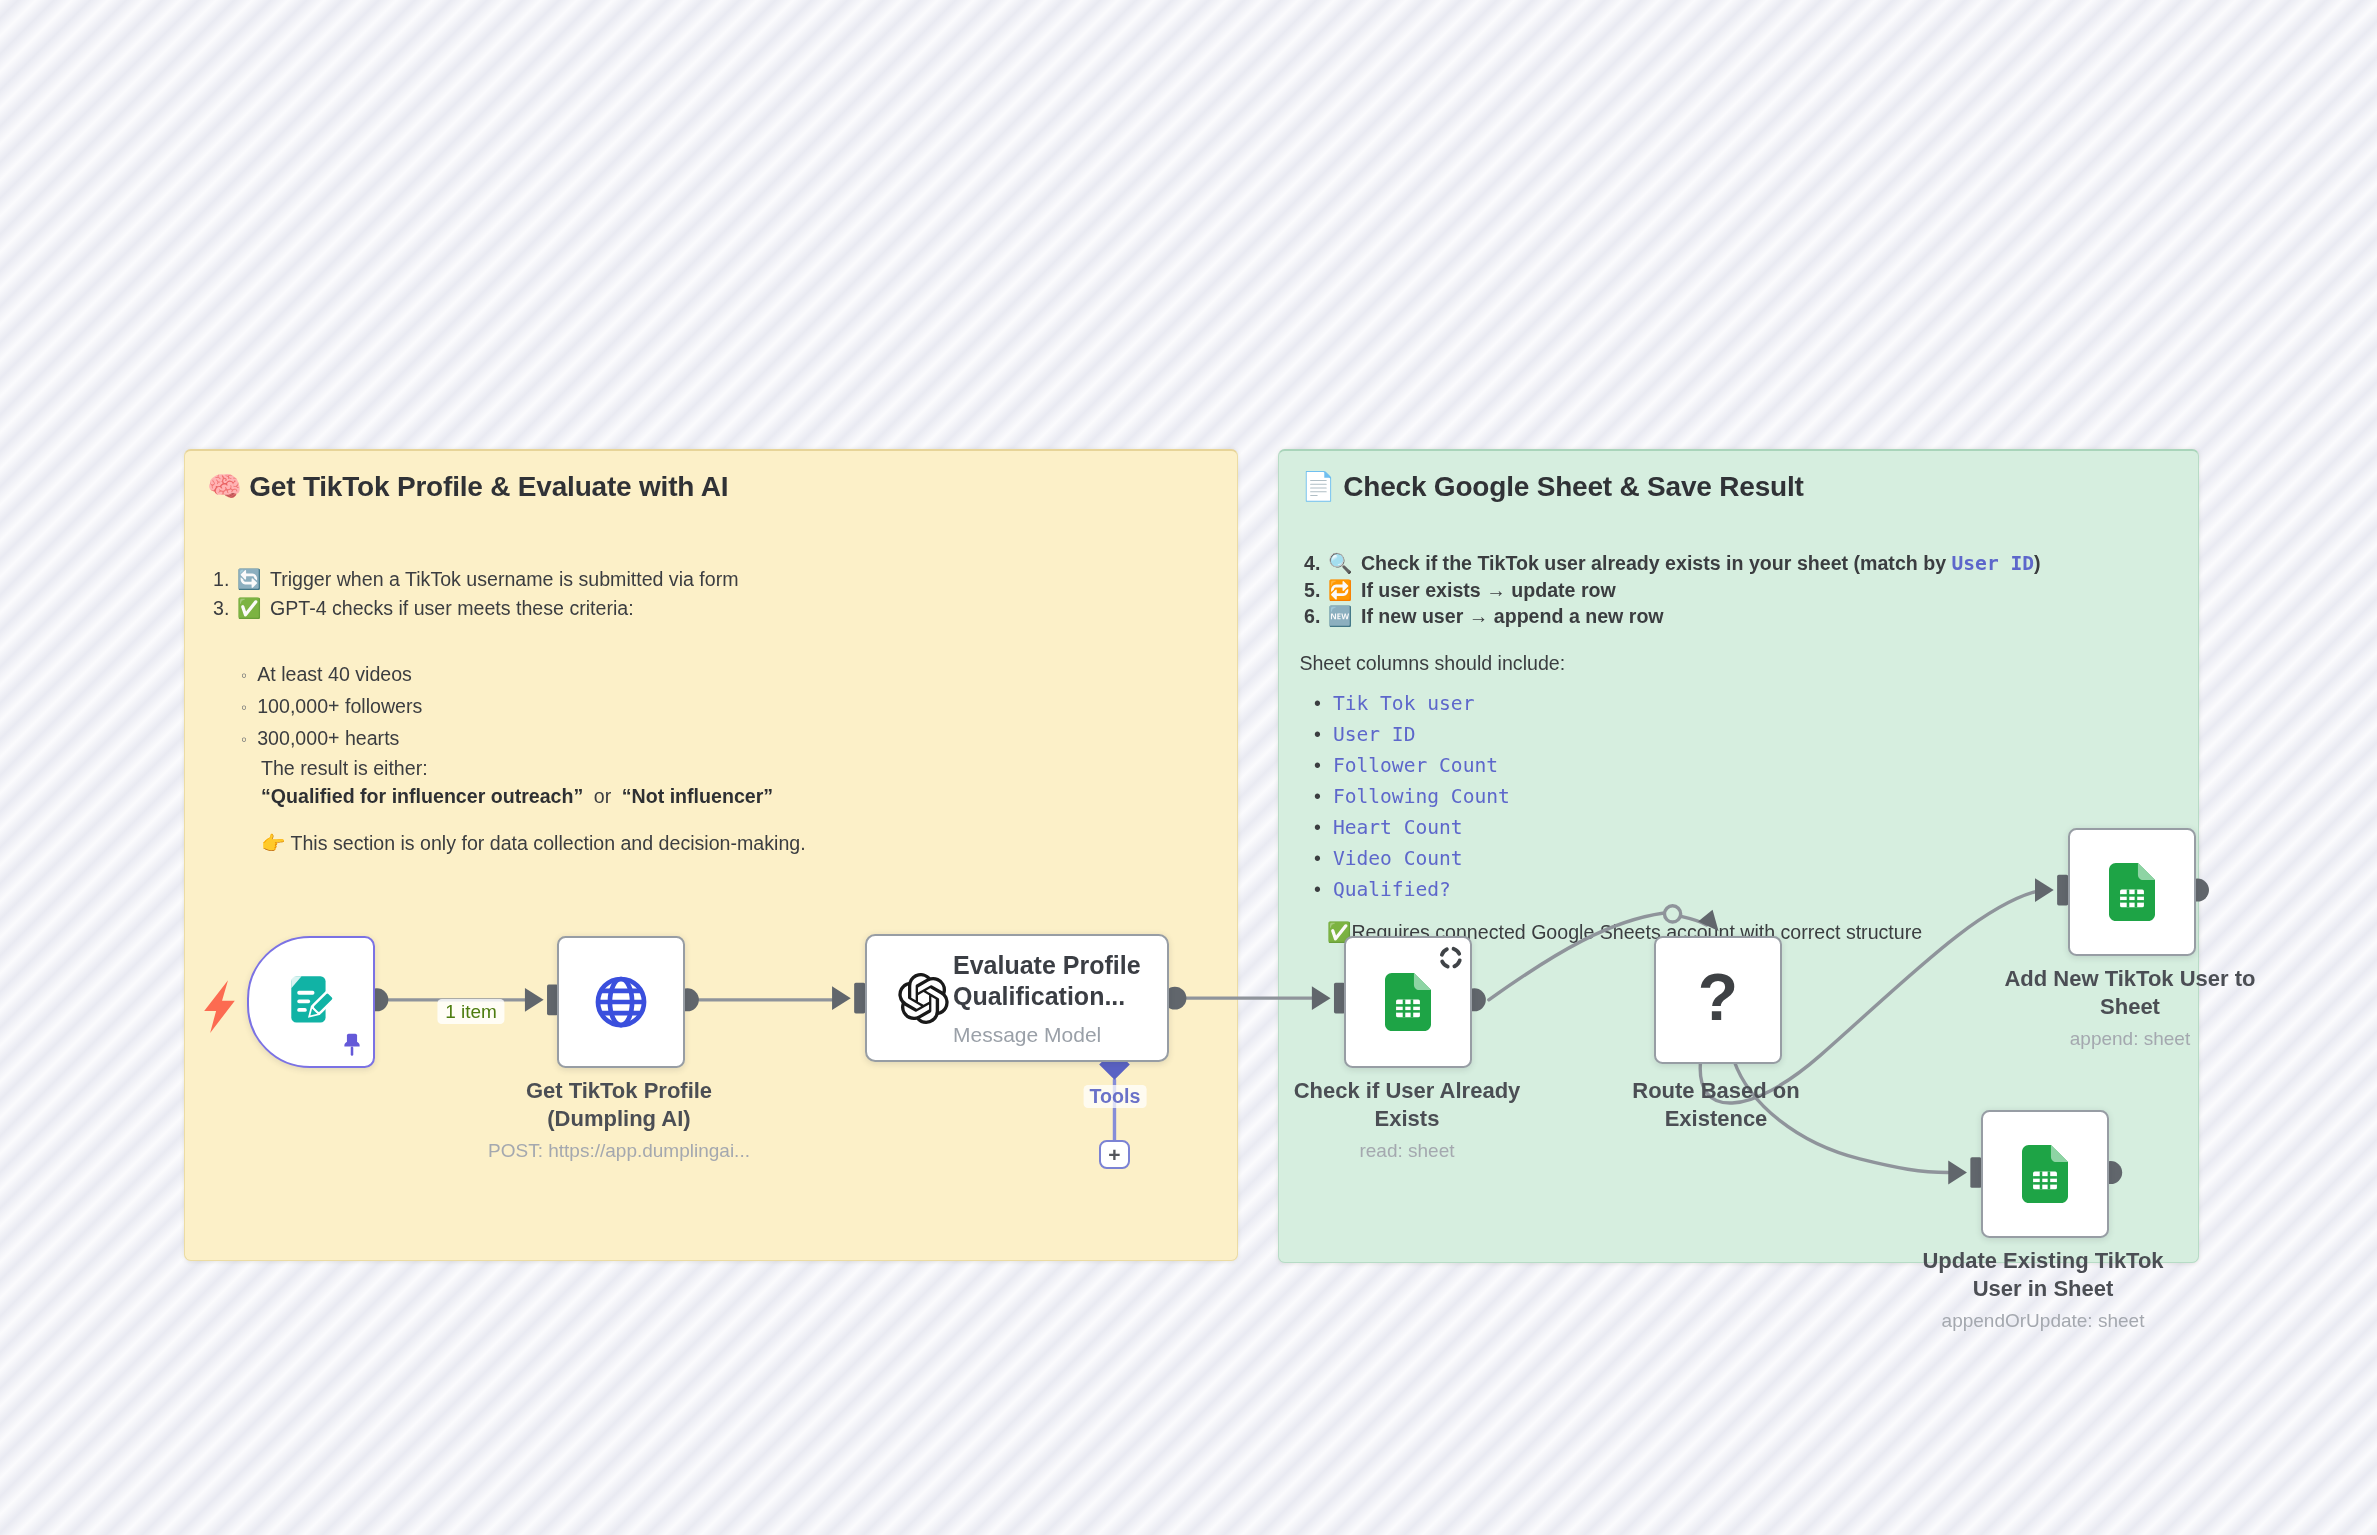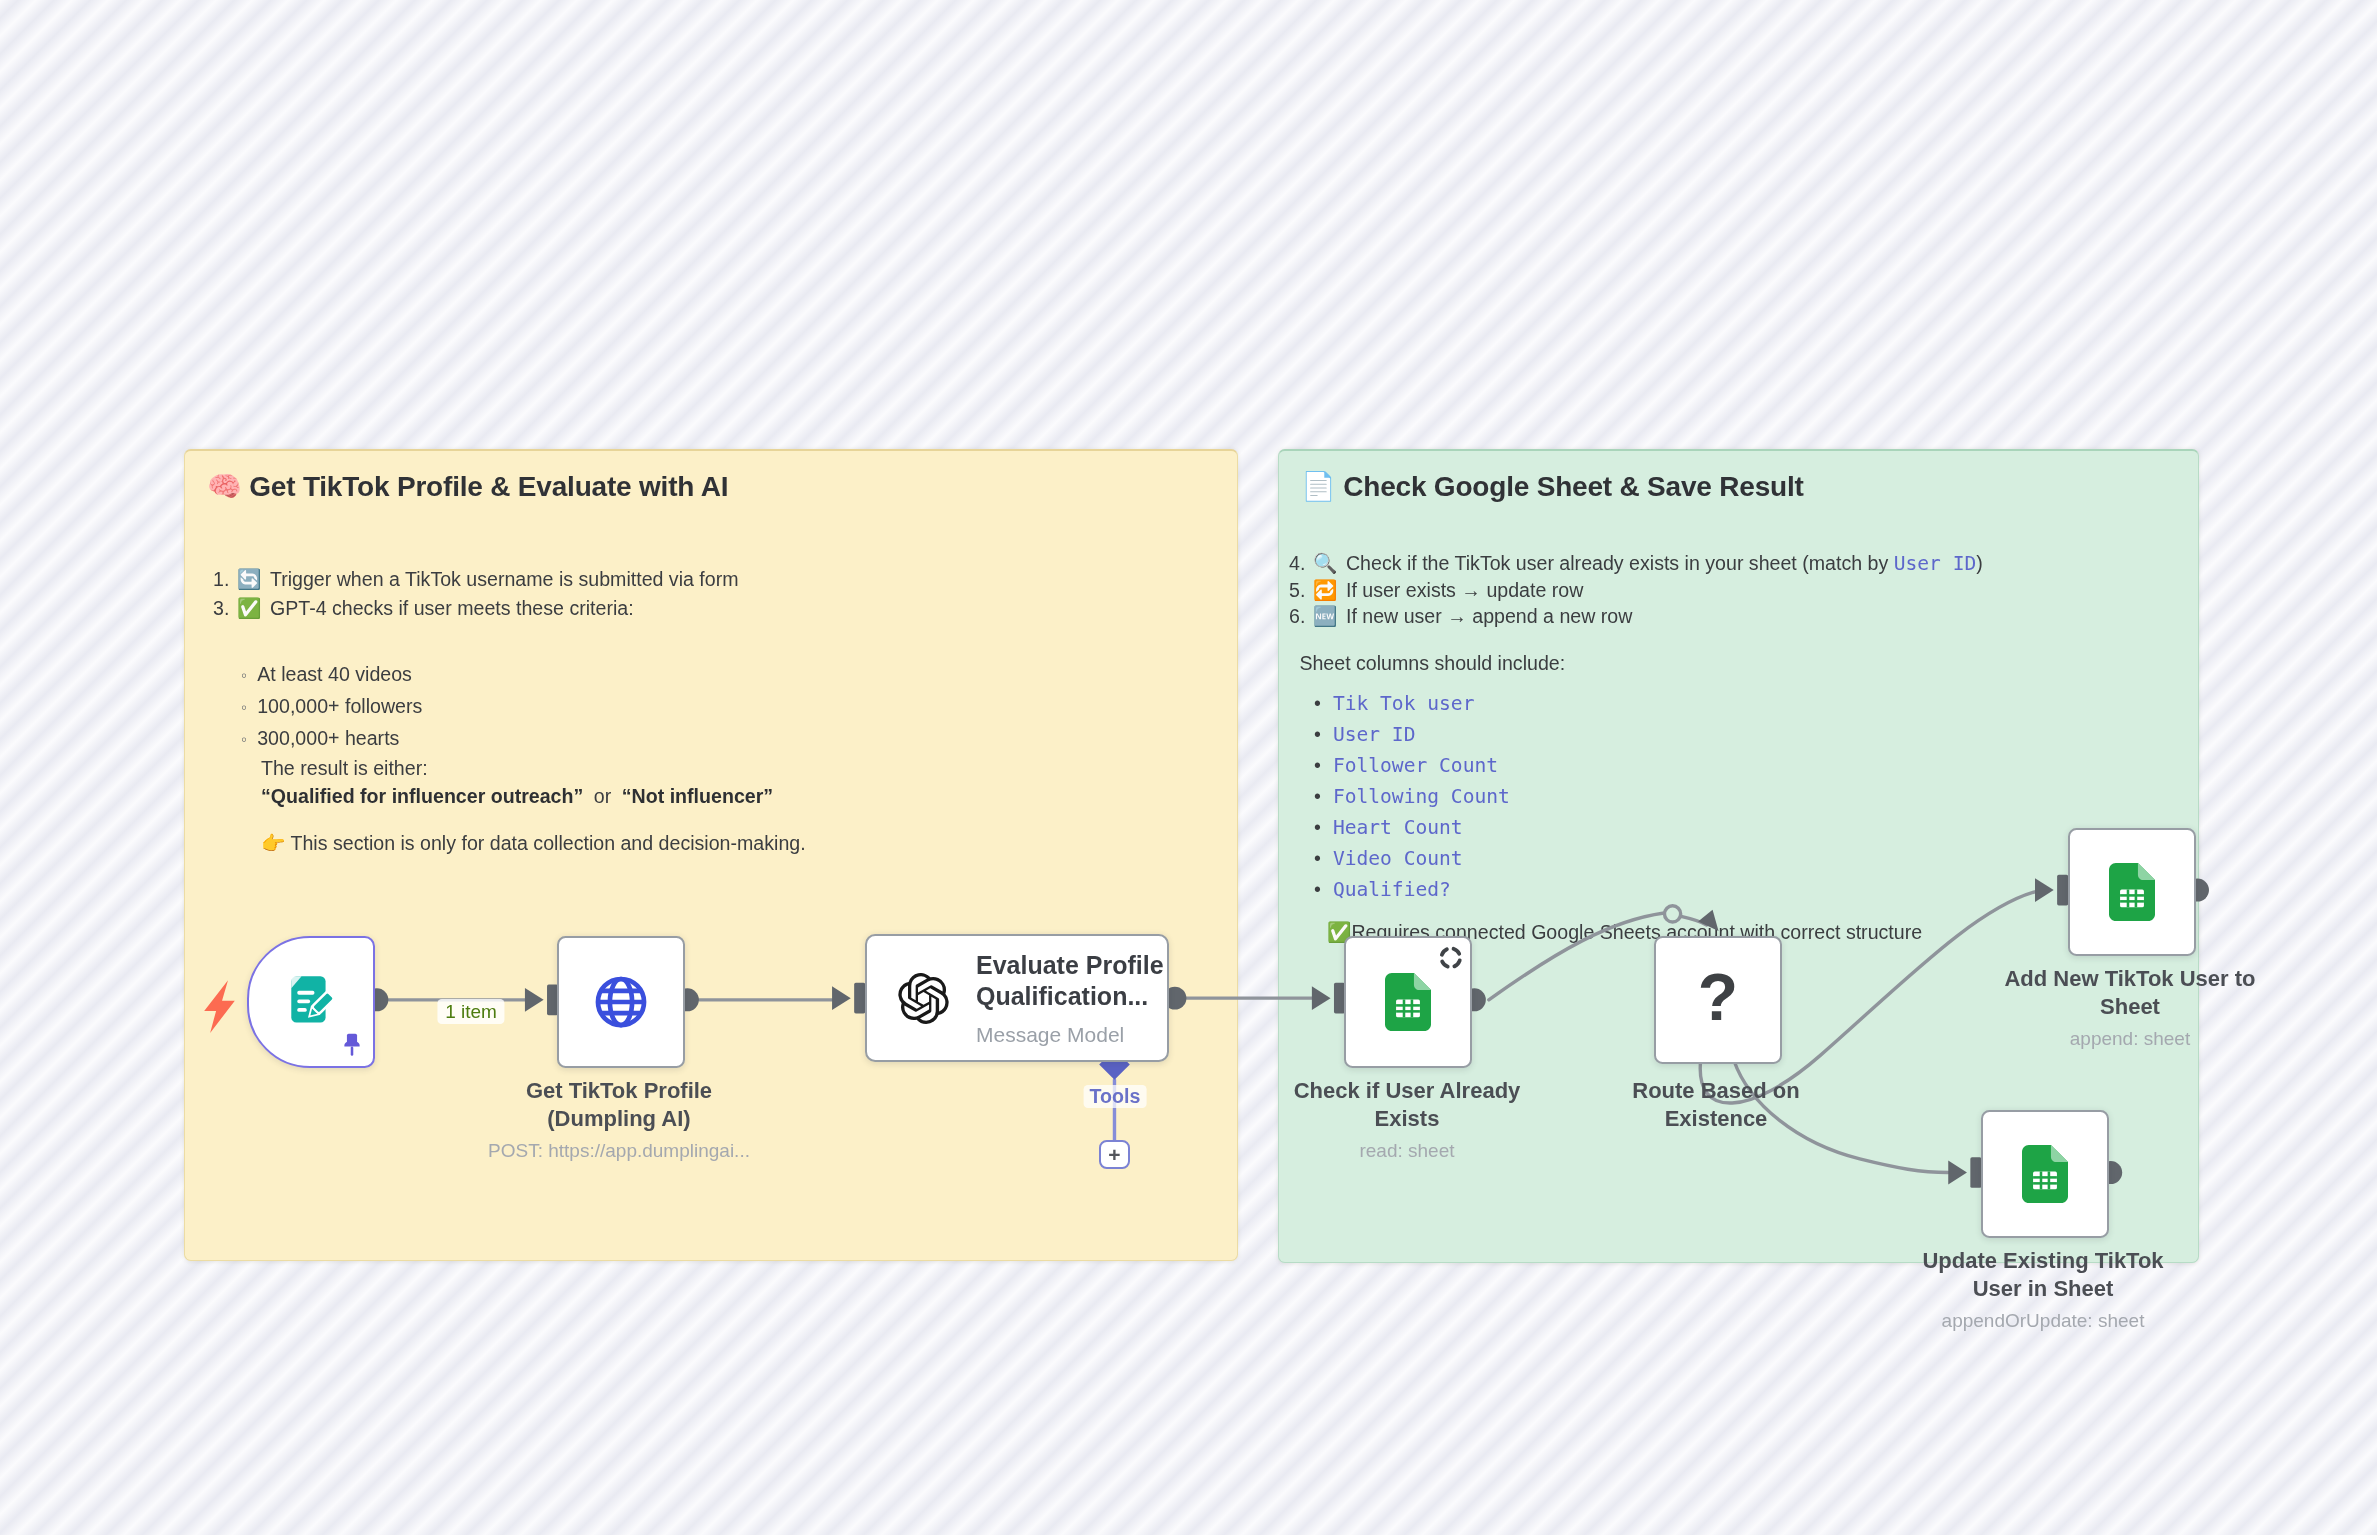--- a/index.html
+++ b/index.html
@@ -23,21 +23,21 @@
   .mono{font-family:"DejaVu Sans Mono","Liberation Mono",monospace;color:#5d67cb;}
   .ybullets{line-height:30px;}
   .ybullets .mark{color:#6a6d72;margin-right:10.2px;font-size:17px;}
   .result-bold{font-weight:700;color:#2e3033;}
   .gcols{line-height:31px;}
   .gcols .mark{color:#3b3d40;margin-right:12px;}
   
   .node{position:absolute;background:#fff;border:2.1px solid #979da4;border-radius:8.5px;box-shadow:0 1.7px 6px rgba(50,55,65,.14);}
   #node-trigger{left:247px;top:936px;width:124px;height:128px;border:2.6px solid #7b72e4;border-radius:63px 10.2px 10.2px 63px;}
   #node-get{left:557px;top:936px;width:124px;height:128px;}
-  #node-evaluate{left:865px;top:934px;width:304px;height:128px;border-radius:10.2px;display:flex;align-items:center;gap:27px;padding-left:31px;box-sizing:border-box;}
+  #node-evaluate{left:865px;top:934px;width:304px;height:128px;border-radius:10.2px;display:flex;align-items:center;gap:4px;padding-left:31px;box-sizing:border-box;}
   #node-check{left:1344px;top:936px;width:124px;height:128px;}
   #node-route{left:1654px;top:936px;width:124px;height:124px;}
   #node-addnew{left:2068px;top:828px;width:124px;height:124px;}
   #node-update{left:1981px;top:1110px;width:124px;height:124px;}
   .node-icon-center{position:absolute;left:50%;top:50%;transform:translate(-50%,-50%);}
   .eval-title{font-size:25px;font-weight:700;color:#3b3e44;line-height:31px;}
   .eval-sub{font-size:21px;color:#9aa0a8;margin-top:11px;}
   .route-q{position:absolute;left:50%;top:50%;transform:translate(-50%,-54%);font-size:66px;font-weight:700;color:#3e4144;}
   .refresh-wrap{position:absolute;right:6.8px;top:6.8px;}
   .pin-wrap{position:absolute;right:10.2px;bottom:8.5px;}
@@ -80,21 +80,21 @@
       <span style="margin:0 5.1px;">or</span>
       <span class="result-bold">“Not influencer”</span>
     </div>
 
     <div class="nlist note-body" style="left:76px;top:381px;">👉 This section is only for data collection and decision-making.</div>
   </div>
 
   <div class="note" id="note-green">
     <div class="note-title">📄 Check Google Sheet &amp; Save Result</div>
 
-    <div class="nlist note-body" style="left:10px;top:99px;line-height:26px;">
+    <div class="nlist note-body" style="left:25px;top:99px;line-height:26px;font-weight:bold;">
       <span class="nrow">
         <span class="num">4.</span><span class="emj">🔍</span><span>Check if the TikTok user already exists in your sheet (match by </span><span class="mono">User ID</span><span>)</span>
       </span>
       <span class="nrow">
         <span class="num">5.</span><span class="emj">🔁</span><span>If user exists → update row</span>
       </span>
       <span class="nrow">
         <span class="num">6.</span><span class="emj">🆕</span><span>If new user → append a new row</span>
       </span>
     </div>

